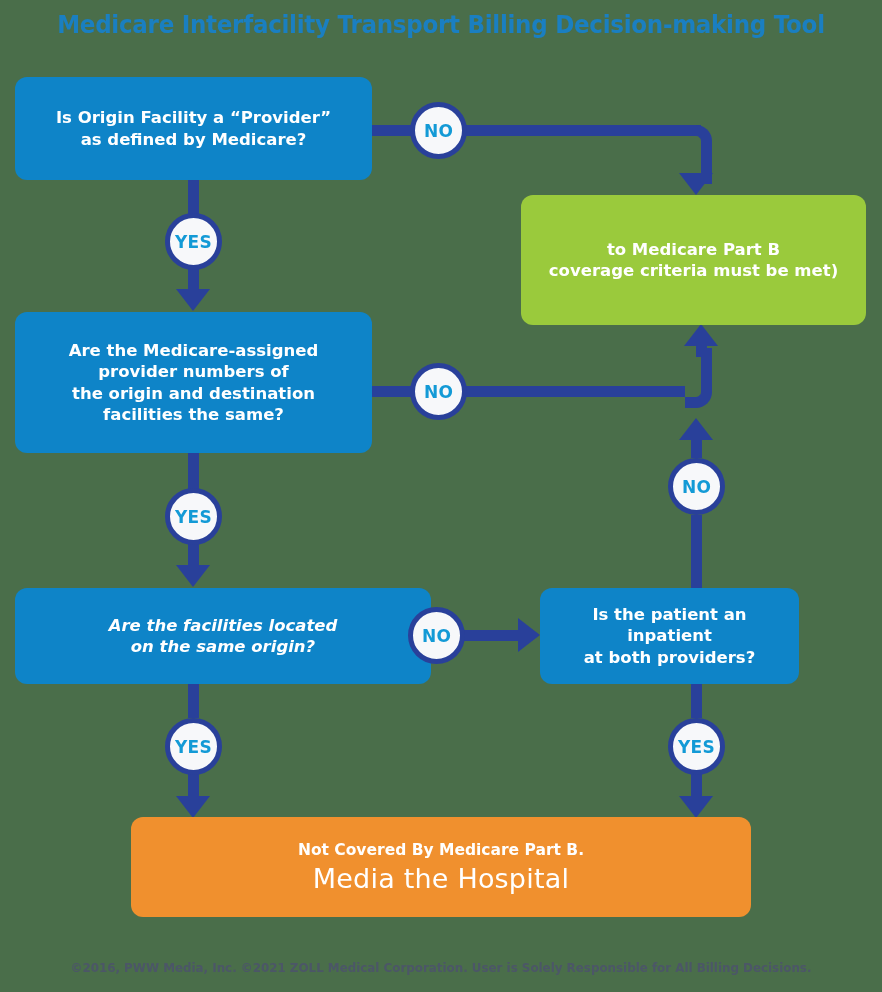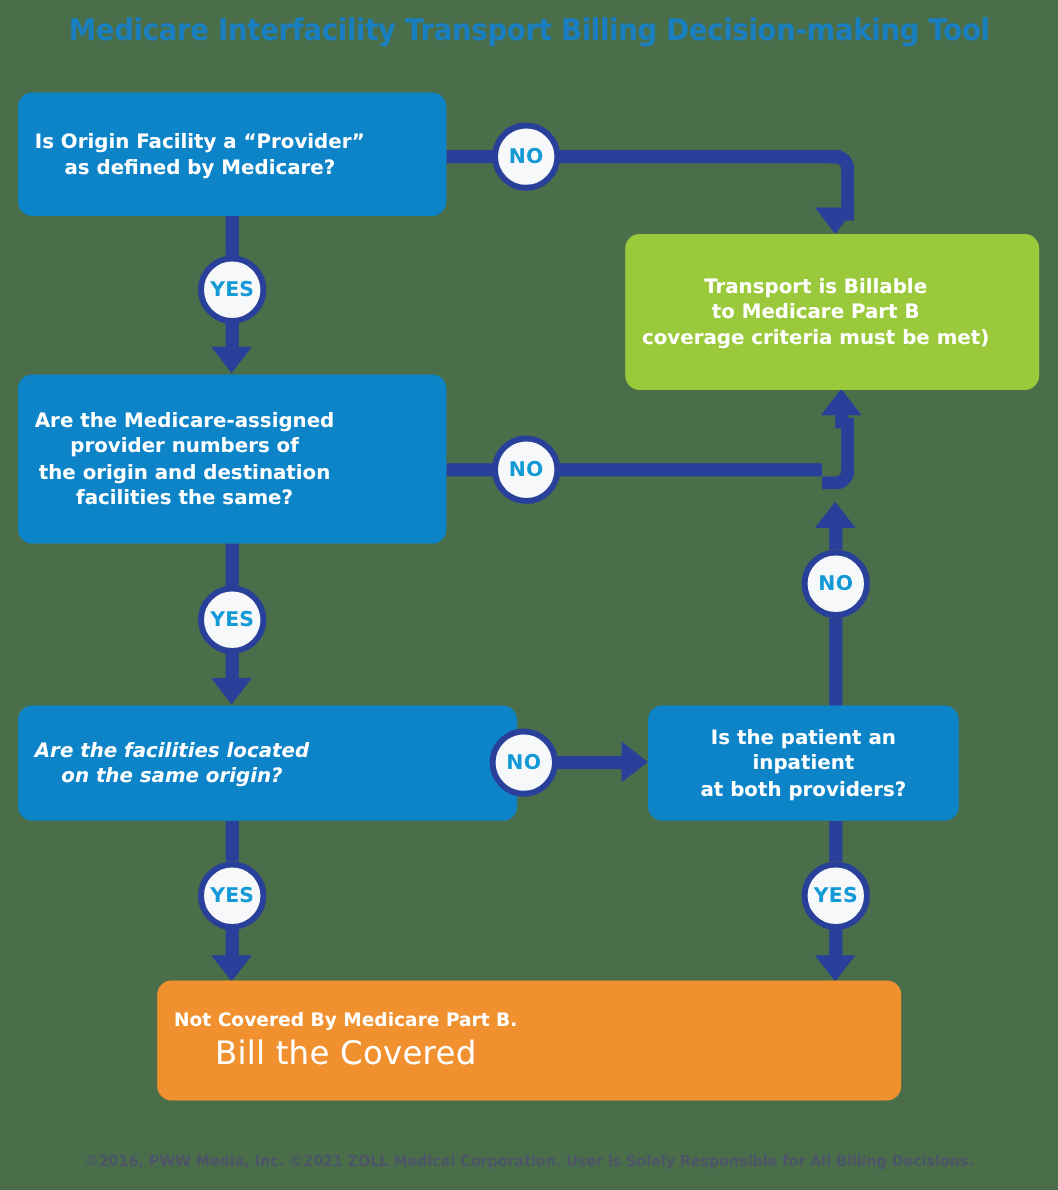--- a/index.html
+++ b/index.html
@@ -34,21 +34,21 @@
     transform: scaleX(0.92);
     white-space: nowrap;
   }
 
   
   .node {
     position: absolute;
     border-radius: 12px;
     display: flex;
     align-items: center;
-    justify-content: flex-start;
+    justify-content: center;
     text-align: center;
     color: #ffffff;
     font-family: "DejaVu Sans", sans-serif;
     font-weight: bold;
     box-sizing: border-box;
     padding: 6px 14px;
     z-index: 3;
   }
   .node .lines {
     line-height: 1.30;
@@ -199,21 +199,20 @@
 
   <div class="node node-blue fs17" style="left:15px; top:77px; width:357px; height:103px;">
     <div class="lines">
       <div>Is Origin Facility a “Provider”</div>
       <div>as defined by Medicare?</div>
     </div>
   </div>
 
   <div class="node node-green fs17" style="left:521px; top:195px; width:345px; height:130px;">
     <div class="lines">
-      <div>Transport is Billable</div>
       <div>to Medicare Part B</div>
       <div>coverage criteria must be met)</div>
     </div>
   </div>
 
   <div class="node node-blue fs17" style="left:15px; top:312px; width:357px; height:141px;">
     <div class="lines">
       <div>Are the Medicare-assigned</div>
       <div>provider numbers of</div>
       <div>the origin and destination</div>
@@ -231,21 +230,21 @@
   <div class="node node-blue fs17" style="left:540px; top:588px; width:259px; height:96px;">
     <div class="lines">
       <div>Is the patient an inpatient</div>
       <div>at both providers?</div>
     </div>
   </div>
 
   <div class="node node-orange" style="left:131px; top:817px; width:620px; height:100px;">
     <div class="lines">
       <span class="small-line">Not Covered By Medicare Part B.</span>
-      <span class="big-line">Bill the Covered</span>
+      <span class="big-line">Media the Hospital</span>
     </div>
   </div>
 
   <div class="badge" style="left:410px; top:102px;">NO</div>
   <div class="badge" style="left:165px; top:213px;">YES</div>
 
   <div class="badge" style="left:410px; top:363px;">NO</div>
   <div class="badge" style="left:165px; top:488px;">YES</div>
 
   <div class="badge" style="left:408px; top:607px;">NO</div>

